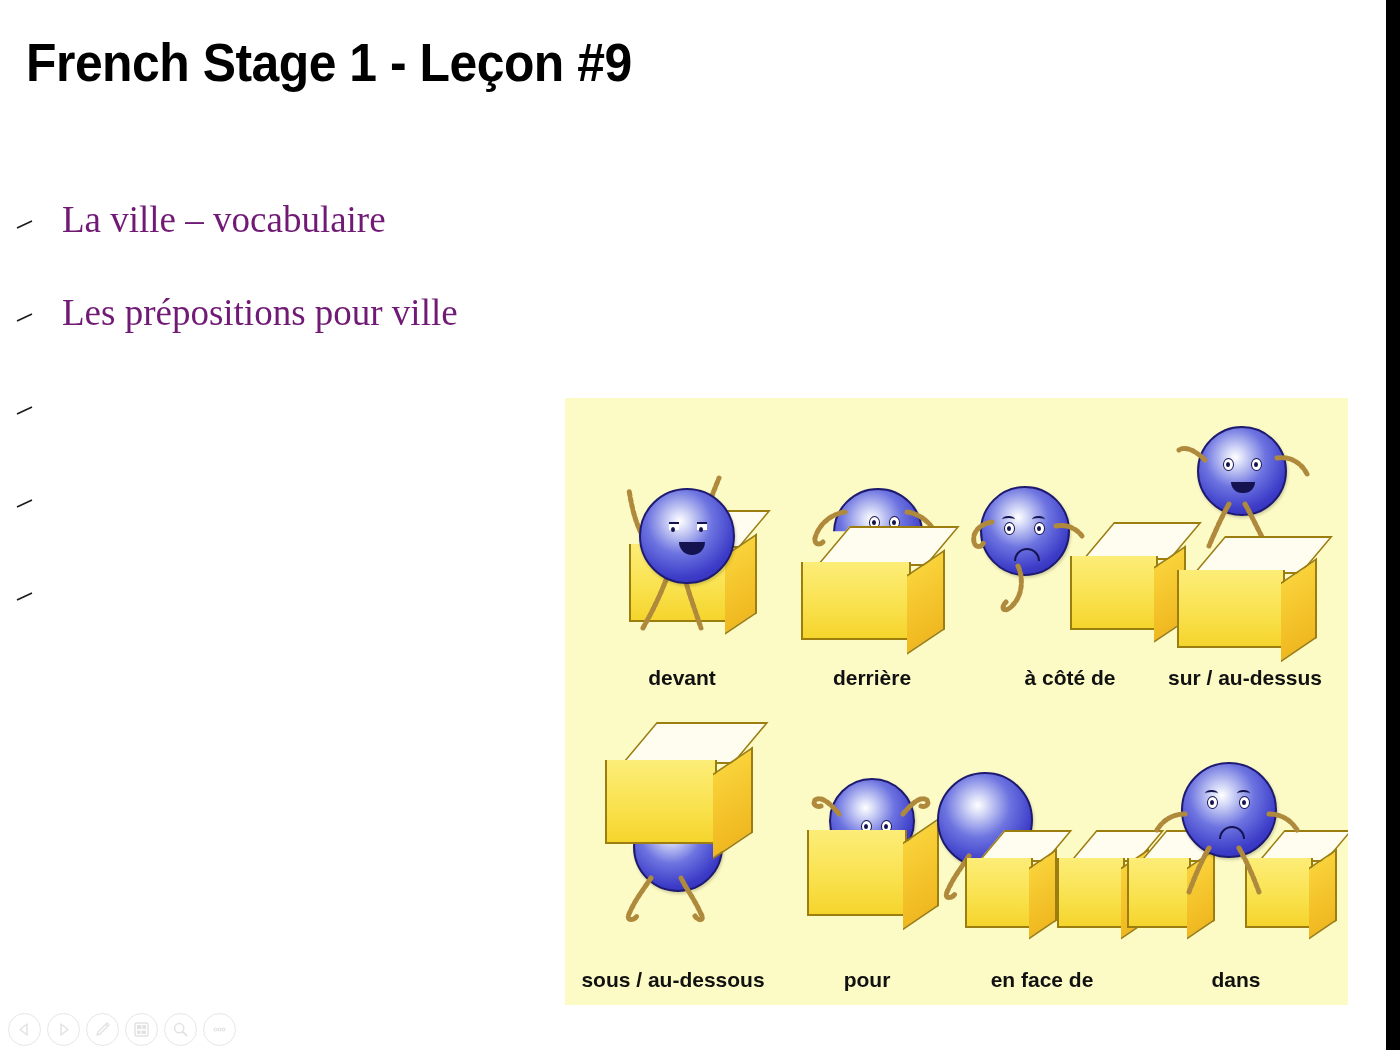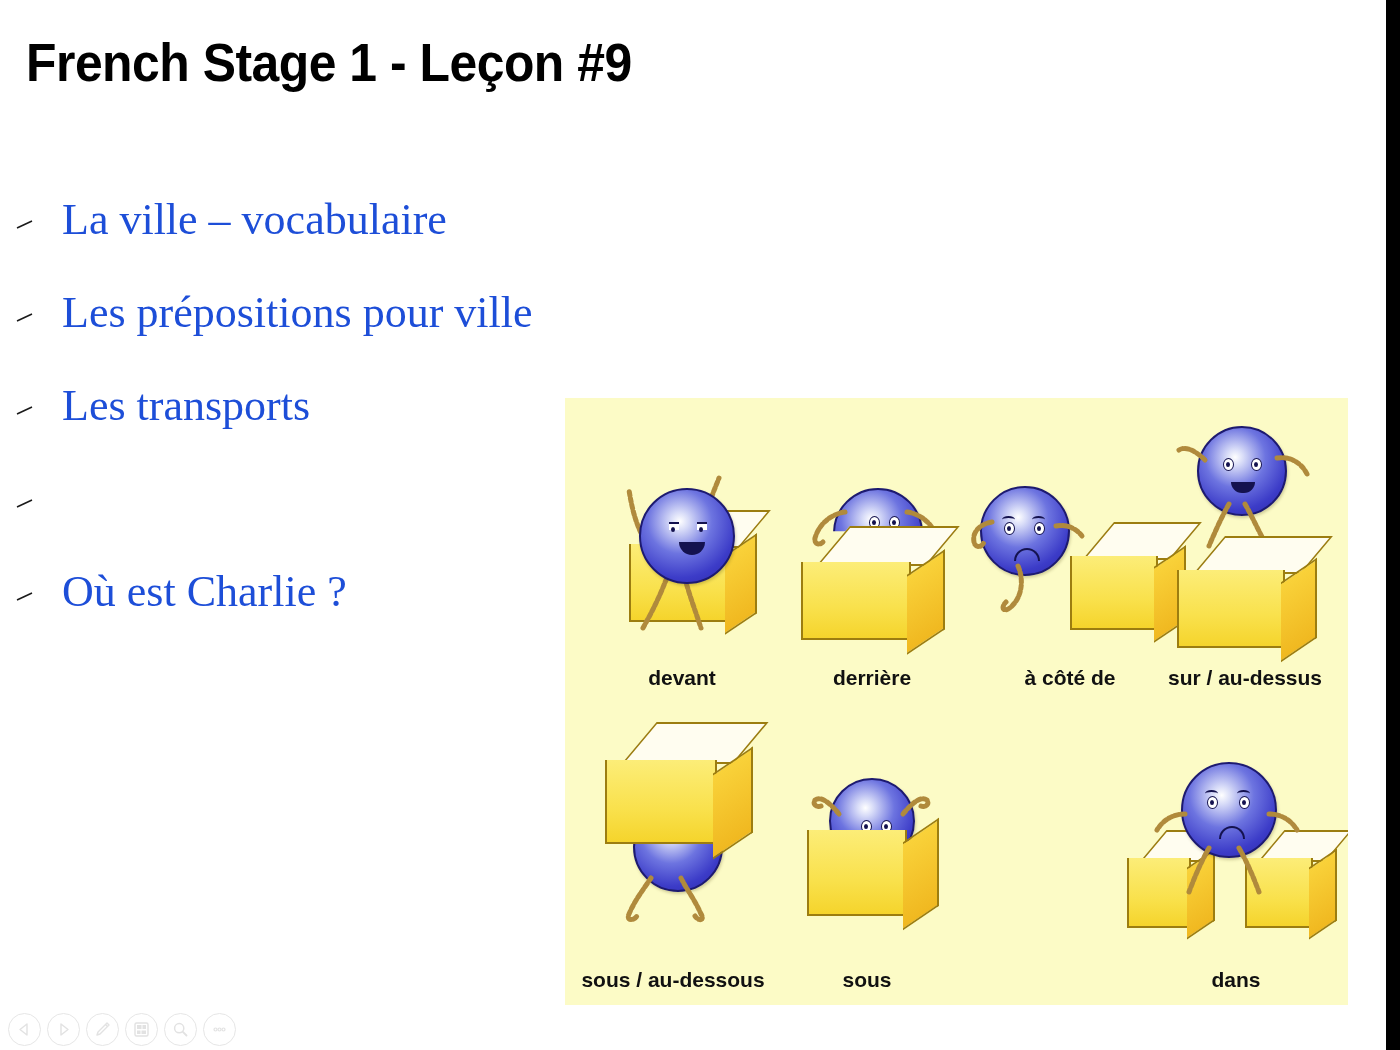--- a/index.html
+++ b/index.html
@@ -69,23 +69,23 @@
     position: absolute;
     left: 8px;
     top: 20px;
     width: 18px;
     height: 10px;
     color: #1a1a1a;
   }
   .bullet-marker svg { display: block; }
   .bullet-text {
     font-family: "Liberation Serif", serif;
-    font-size: 44px;
+    font-size: 37px;
     line-height: 40px;
-    color: #1d4ed8;
+    color: #701a75;
     white-space: nowrap;
   }
 
   
   #prepositions-figure {
     position: absolute;
     left: 565px;
     top: 398px;
     width: 783px;
     height: 607px;
@@ -246,39 +246,37 @@
       </span>
       <span class="bullet-text">Les prépositions pour ville</span>
     </li>
 
     <li class="bullet-row">
       <span class="bullet-marker">
         <svg width="18" height="10" viewBox="0 0 18 10">
             <path d="M1 8 L16 1" stroke="currentColor" stroke-width="1.6" fill="none"></path>
           </svg>
       </span>
-      <span class="bullet-text">Les transports</span>
     </li>
 
 
     <li class="bullet-row">
       <span class="bullet-marker">
         <svg width="18" height="10" viewBox="0 0 18 10">
             <path d="M1 8 L16 1" stroke="currentColor" stroke-width="1.6" fill="none"></path>
           </svg>
       </span>
     </li>
 
     <li class="bullet-row">
       <span class="bullet-marker">
         <svg width="18" height="10" viewBox="0 0 18 10">
             <path d="M1 8 L16 1" stroke="currentColor" stroke-width="1.6" fill="none"></path>
           </svg>
       </span>
-      <span class="bullet-text">Où est Charlie ?</span>
     </li>
 
   </ul>
 
   <div id="prepositions-figure">
 
     <div class="fig-row" id="fig-row-top">
 
       <div class="fig-cell" style="left:22px; width:190px;">
         <div class="fig-stage">
@@ -459,23 +457,49 @@
             <svg width="30" height="34" viewBox="0 0 30 34">
                 <path d="M4 22 C14 10 22 4 28 8 C31 12 26 16 22 14" stroke="currentColor" stroke-width="5" fill="none" stroke-linecap="round" stroke-dasharray="4 2.5"></path>
               </svg>
           </div>
 
           <div class="box" style="left:20px; top:126px;">
             <div class="face-front" style="left:0;    top:0;  width:96px; height:84px;"></div>
             <div class="face-side" style="left:96px; top:0;  width:34px; height:84px;"></div>
           </div>
         </div>
-        <div class="fig-label">sous</div>
-      </div>
-
+        <div class="fig-label">pour</div>
+      </div>
+
+      <div class="fig-cell" style="left:372px; width:210px;">
+        <div class="fig-stage">
+          <div class="ball" style="left:0px; top:68px; width:92px; height:92px;"></div>
+          <div class="limb" style="left:6px; top:150px;">
+            <svg width="34" height="48" viewBox="0 0 34 48">
+                <path d="M26 2 C18 14 10 24 4 38 C1 44 8 46 12 40" stroke="currentColor" stroke-width="5" fill="none" stroke-linecap="round" stroke-dasharray="4 2.5"></path>
+              </svg>
+          </div>
+          <div class="limb" style="left:52px; top:150px;">
+            <svg width="34" height="48" viewBox="0 0 34 48">
+                <path d="M6 2 C12 14 18 26 22 40" stroke="currentColor" stroke-width="5" fill="none" stroke-linecap="round" stroke-dasharray="4 2.5"></path>
+              </svg>
+          </div>
+          <div class="box" style="left:28px; top:126px;">
+            <div class="face-top" style="left:26px;  top:0;    width:64px; height:28px;"></div>
+            <div class="face-front" style="left:0;     top:28px; width:64px; height:68px;"></div>
+            <div class="face-side" style="left:64px;  top:28px; width:26px; height:68px;"></div>
+          </div>
+          <div class="box" style="left:120px; top:126px;">
+            <div class="face-top" style="left:26px;  top:0;    width:64px; height:28px;"></div>
+            <div class="face-front" style="left:0;     top:28px; width:64px; height:68px;"></div>
+            <div class="face-side" style="left:64px;  top:28px; width:26px; height:68px;"></div>
+          </div>
+        </div>
+        <div class="fig-label">en face de</div>
+      </div>
 
       <div class="fig-cell" style="left:562px; width:218px;">
         <div class="fig-stage">
           <div class="box" style="left:0px; top:126px;">
             <div class="face-top" style="left:26px;  top:0;    width:60px; height:28px;"></div>
             <div class="face-front" style="left:0;     top:28px; width:60px; height:68px;"></div>
             <div class="face-side" style="left:60px;  top:28px; width:26px; height:68px;"></div>
           </div>
           <div class="box" style="left:118px; top:126px;">
             <div class="face-top" style="left:26px;  top:0;    width:64px; height:28px;"></div>

